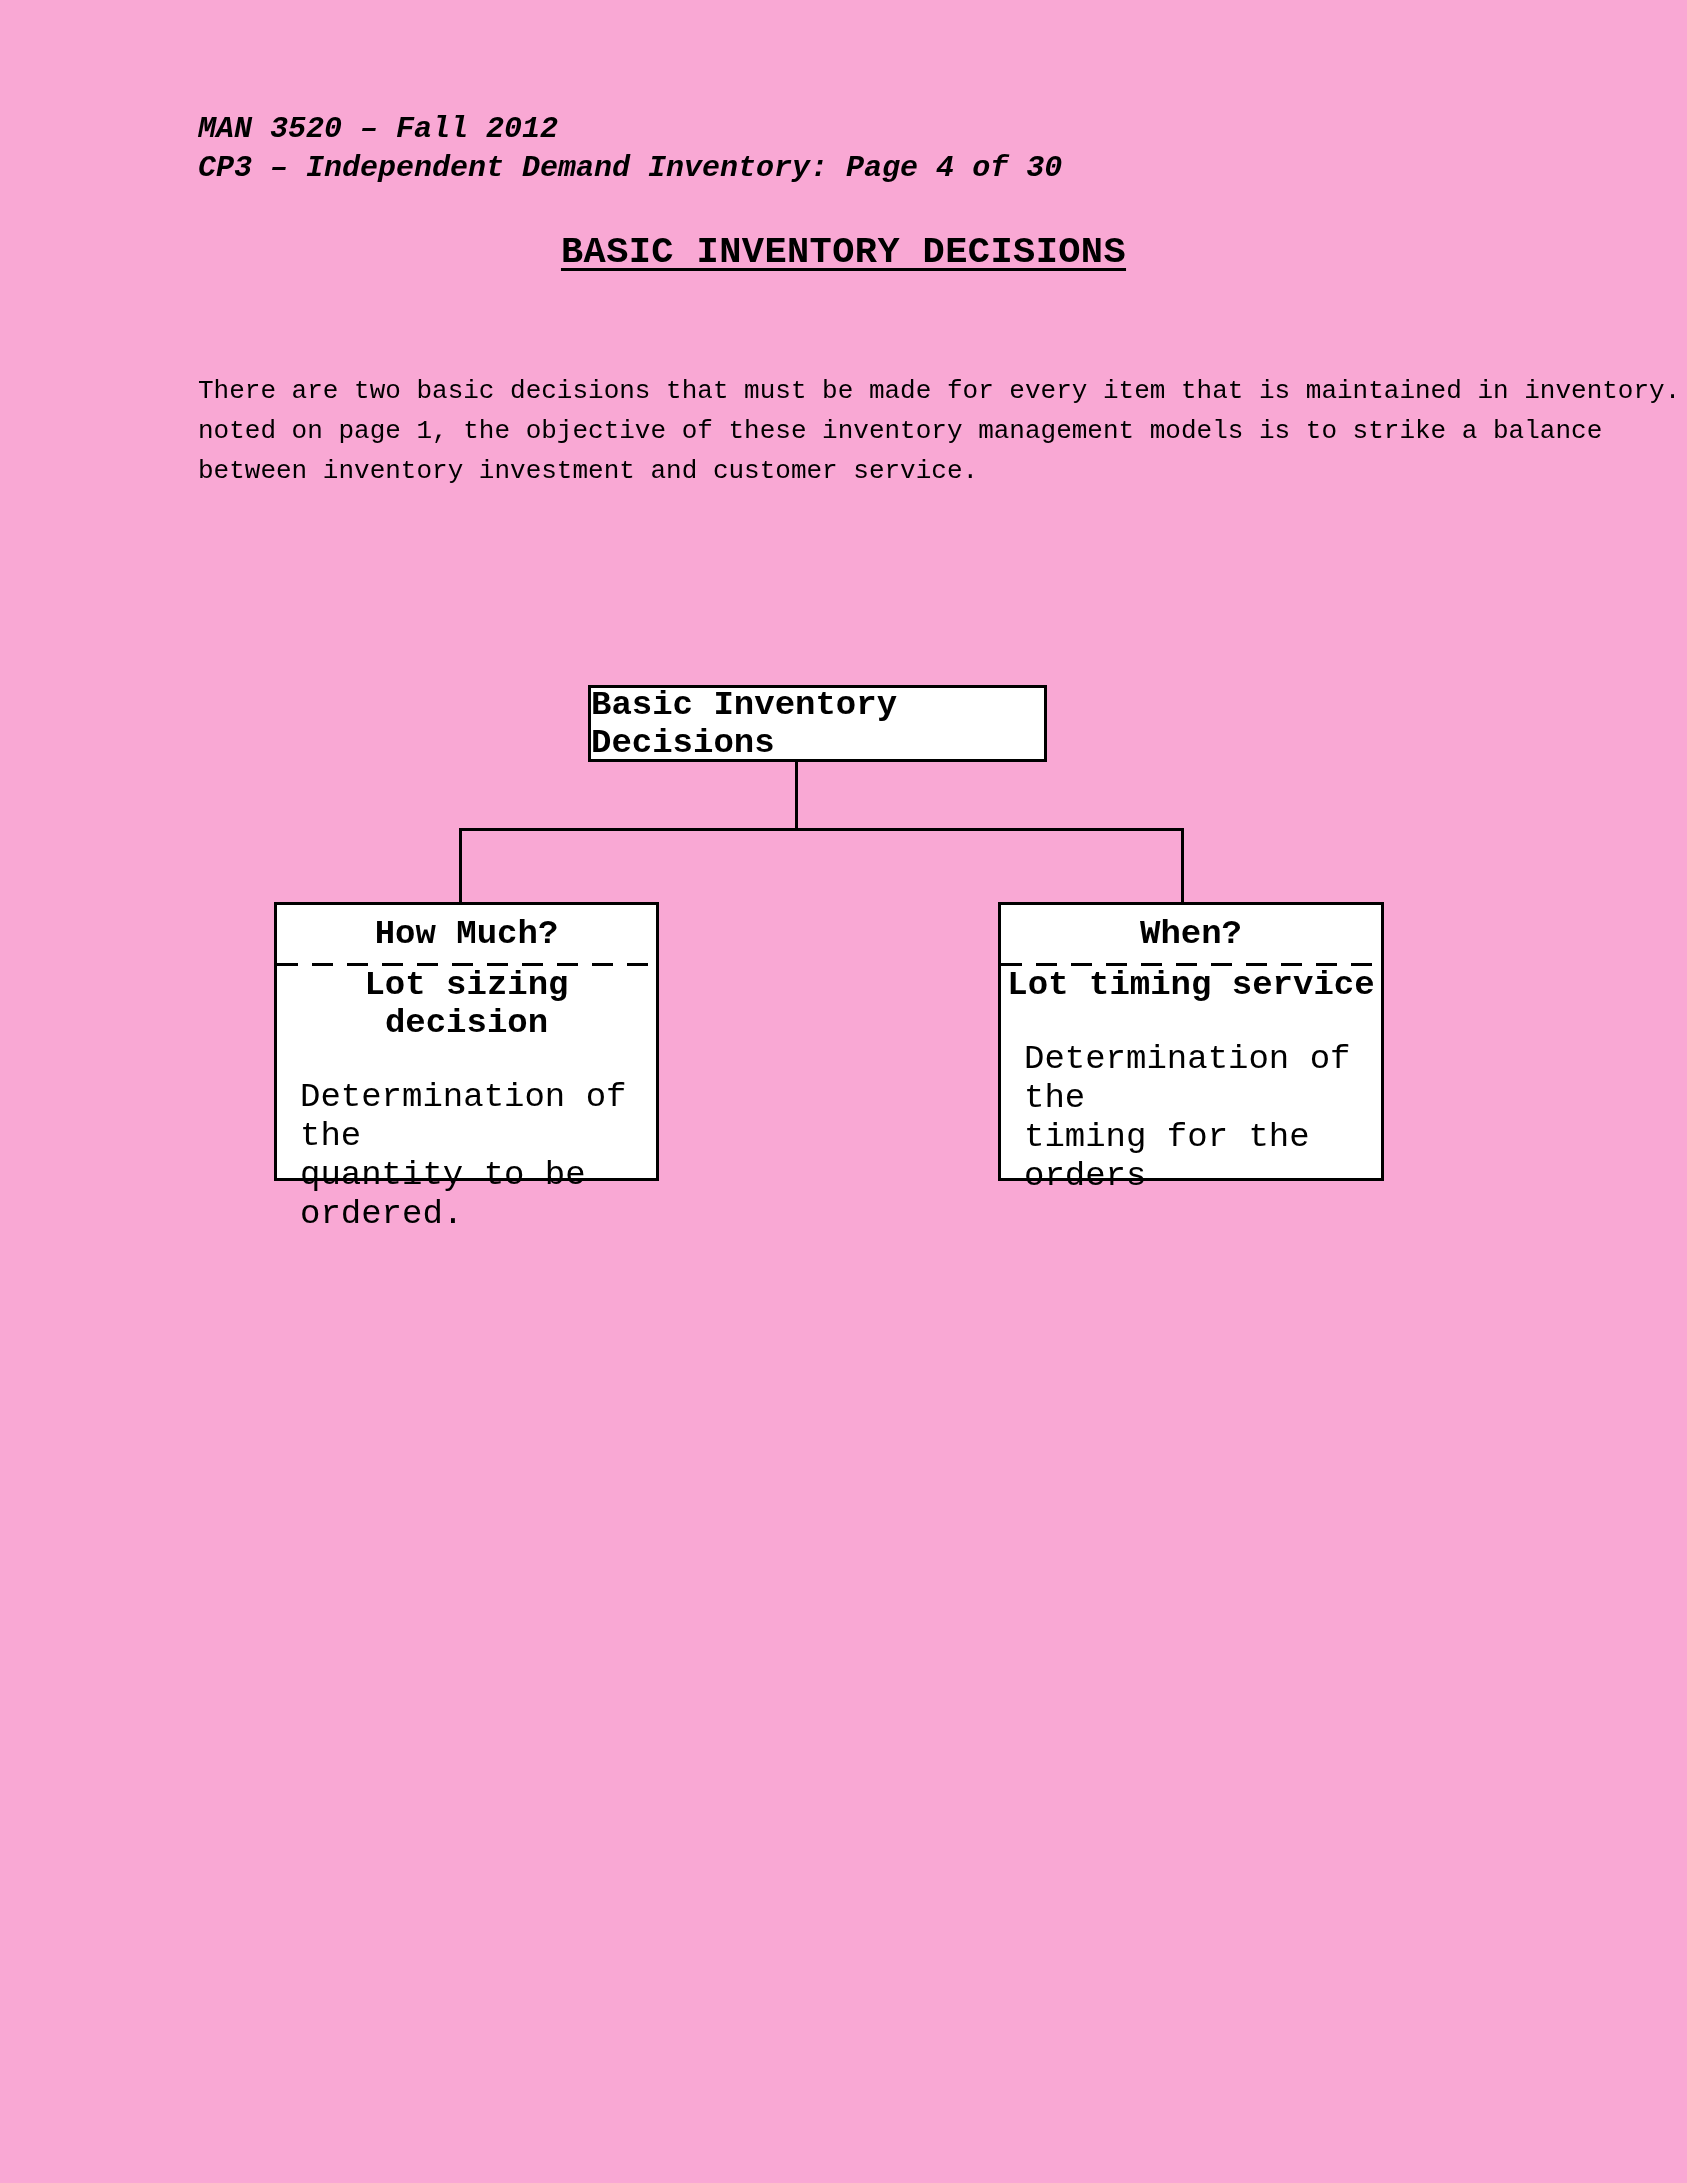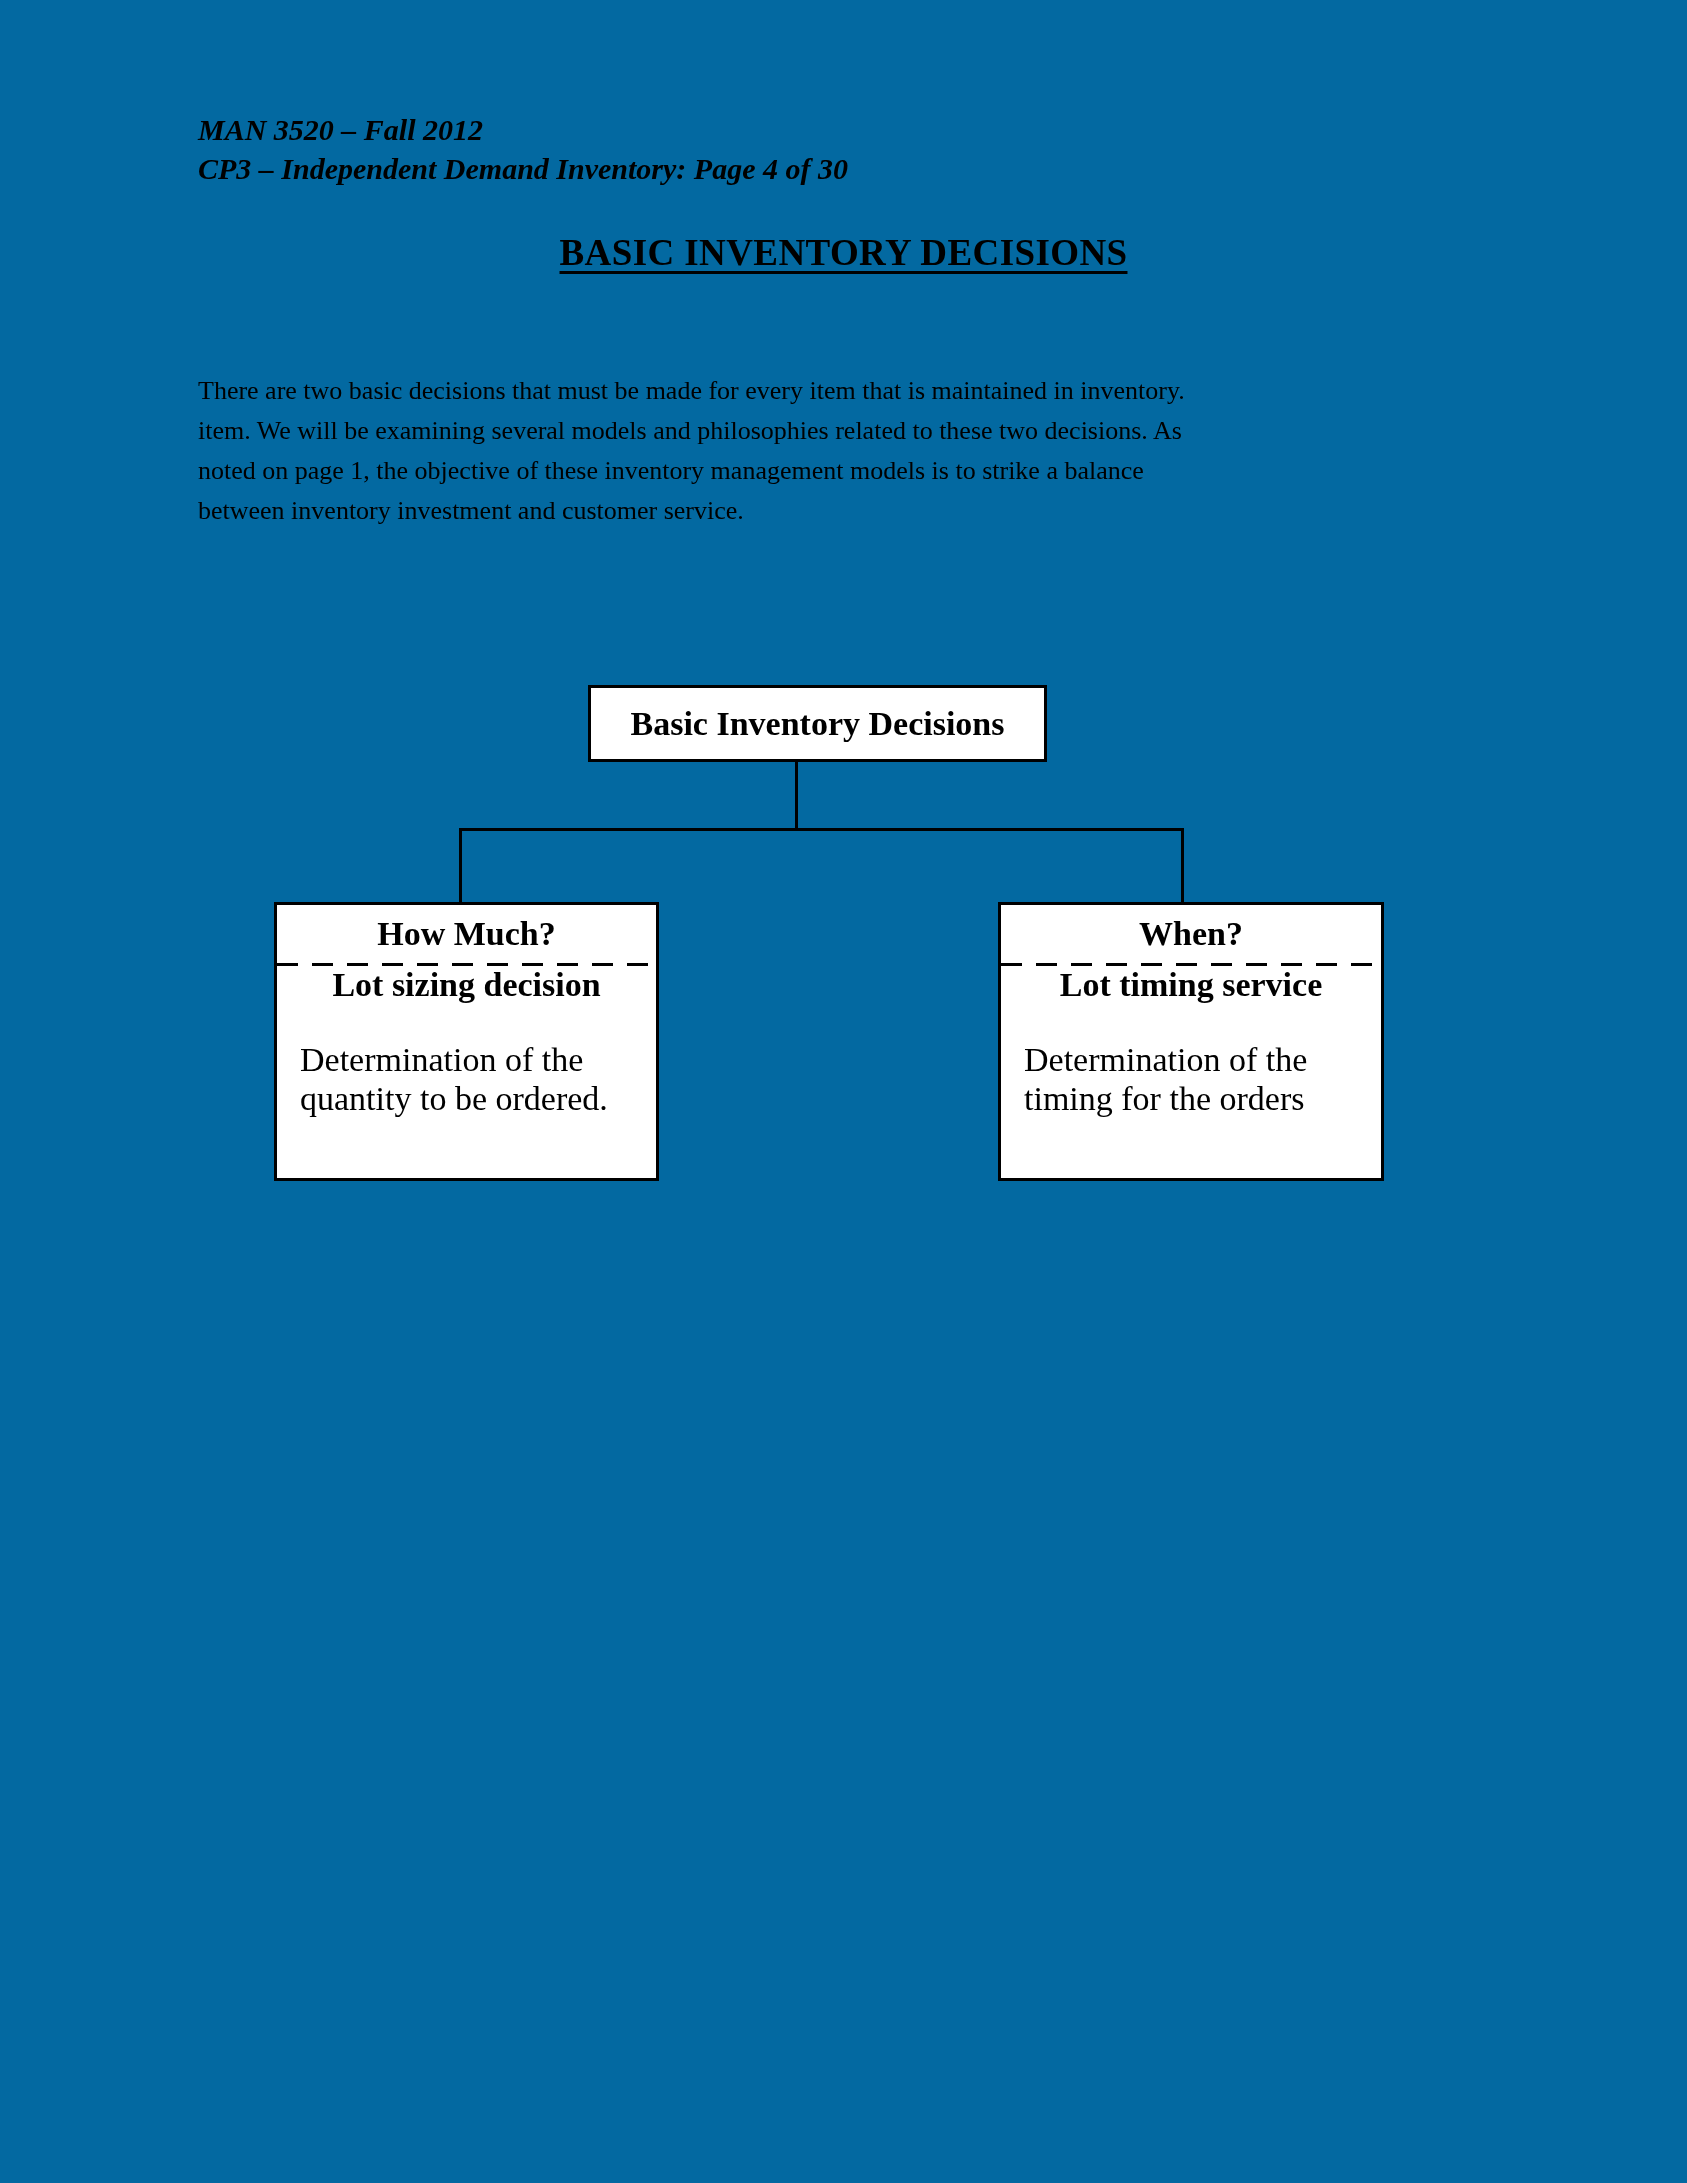--- a/index.html
+++ b/index.html
@@ -4,23 +4,23 @@
 <style>
   html, body {
     margin: 0;
     padding: 0;
     background: #ffffff;
   }
   .page {
     position: relative;
     width: 1687px;
     height: 2183px;
-    background: #0369a1;
+    background: #f9a8d4;
     color: #000000;
-    font-family: Liberation Serif, serif;
+    font-family: Liberation Mono, monospace;
     overflow: hidden;
   }
 
   
   .doc-header {
     position: absolute;
     left: 198px;
     top: 110px;
     font-weight: bold;
     font-style: italic;
@@ -125,21 +125,20 @@
 
   <header class="doc-header">
     <div>MAN 3520 – Fall 2012</div>
     <div>CP3 – Independent Demand Inventory: Page 4 of 30</div>
   </header>
 
   <h1 class="doc-title">BASIC INVENTORY DECISIONS</h1>
 
   <div class="paragraph">
     <div class="pline">There are two basic decisions that must be made for every item that is maintained in inventory.</div>
-    <div class="pline">item. We will be examining several models and philosophies related to these two decisions. As</div>
     <div class="pline">noted on page 1, the objective of these inventory management models is to strike a balance</div>
     <div class="pline">between inventory investment and customer service.</div>
   </div>
 
   <div class="diagram">
 
     <div class="node root-node">
       <span>Basic Inventory Decisions</span>
     </div>
 

